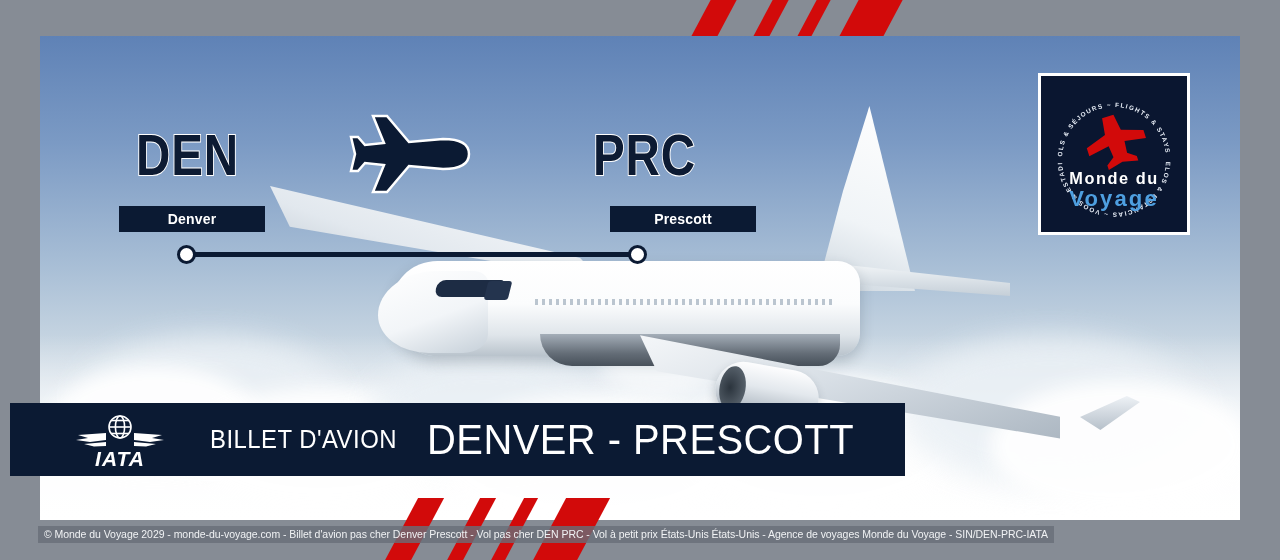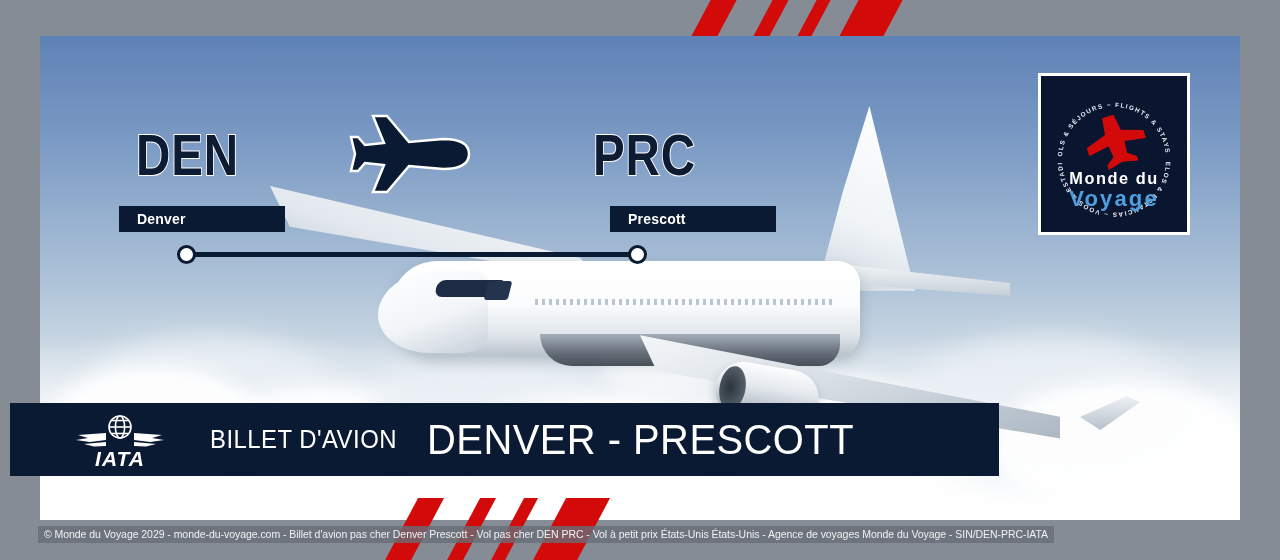--- a/index.html
+++ b/index.html
@@ -105,22 +105,22 @@
     font-weight:700;font-size:58px;letter-spacing:1px;color:#0d1b33;
     -webkit-text-stroke:2px #ffffff;paint-order:stroke fill;
     transform:scaleX(.82);transform-origin:left center;
     text-shadow:0 0 1px #fff;
   }
   #code-origin{left:96px;top:85px;}
   #code-dest{left:553px;top:85px;}
 
   .citychip{
     position:absolute;background:#0b1a33;color:#fff;
-    font-size:14px;font-weight:700;
-    padding:5px 18px;width:130px;letter-spacing:.2px;
+    font-size:14px;font-weight:700;text-align:center;
+    padding:5px 8px;width:130px;letter-spacing:.2px;
   }
   #city-origin{left:79px;top:170px;}
   #city-dest{left:530px;top:170px;margin-left:40px;}
 
   #route-line{position:absolute;left:145px;top:216px;width:452px;height:5px;background:#0b1a33;}
   .dot{
     position:absolute;width:19px;height:19px;border-radius:50%;
     background:#fff;border:3px solid #0b1a33;box-sizing:border-box;
   }
   #dot-origin{left:137px;top:209px;}
@@ -130,21 +130,21 @@
 
   
   #badge{
     position:absolute;left:1038px;top:73px;width:152px;height:162px;
     background:#0a1630;border:3px solid #ffffff;box-sizing:border-box;
     display:flex;align-items:center;justify-content:center;
   }
 
   
   #banner{
-    position:absolute;left:10px;top:403px;width:989px;height:73px;
+    position:absolute;left:10px;top:403px;width:895px;height:73px;
     background:#0b1a33;display:flex;align-items:center;
   }
   #iata-logo{width:96px;height:58px;margin-left:62px;flex:0 0 auto;}
   #banner-sub{
     color:#fff;font-size:26px;font-weight:400;letter-spacing:.5px;
     margin-left:42px;transform:scaleX(.92);transform-origin:left center;
     white-space:nowrap;
   }
   #banner-route{
     color:#fff;font-size:42px;font-weight:400;letter-spacing:.5px;

